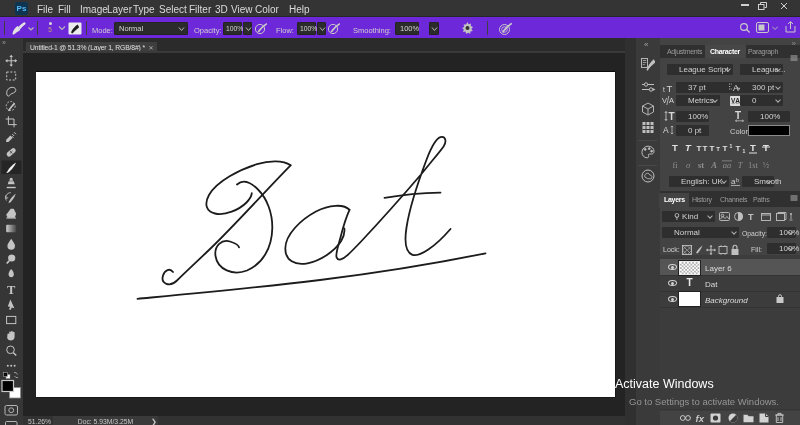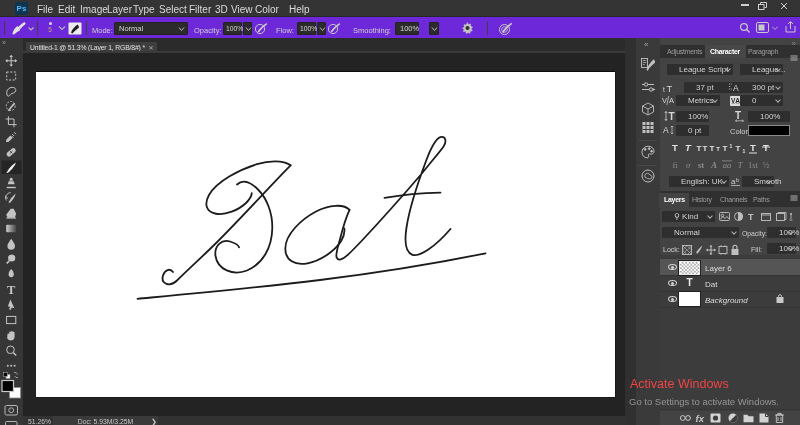--- a/index.html
+++ b/index.html
@@ -45,21 +45,21 @@
   .lname { position:absolute; font-size:8px; color:#dcdcdc; }
   
   #statusbar { left:23px; top:416px; width:602px; height:9px; background:#323232;
     color:#c9c9c9; font-size:7px; }
 </style>
 </head>
 <body>
 <div class="abs" id="menubar">
   <div class="abs" id="pslogo">Ps</div>
   <div class="menu" style="left:37px">File</div>
-  <div class="menu" style="left:58px">Edit</div>
+  <div class="menu" style="left:58px">Fill</div>
   <div class="menu" style="left:80px">Image</div>
   <div class="menu" style="left:107px">Layer</div>
   <div class="menu" style="left:133px">Type</div>
   <div class="menu" style="left:159px">Select</div>
   <div class="menu" style="left:189px">Filter</div>
   <div class="menu" style="left:215px">3D</div>
   <div class="menu" style="left:231px">View</div>
   <div class="menu" style="left:255px">Color</div>
   <div class="menu" style="left:289px">Help</div>
   <span class="abs" style="left:741px;top:4px;width:8px;height:1.5px;background:#cfcfcf"></span>
@@ -322,21 +322,21 @@
         <path d="M0.5,1 h7 M0.5,3 h7 M0.5,5 h7" stroke="#b0b0b0"></path>
       </svg>
   </div>
 
   <div class="cbox" style="left:7px;top:26px;width:66px">League Script<span class="cchev">⌄</span></div>
   <div class="cbox" style="left:80px;top:26px;width:43px">League...<span class="cchev">⌄</span></div>
   <svg class="abs" style="left:3px;top:44px" width="12" height="11" viewBox="0 0 12 11" fill="#d8d8d8">
       <text x="0" y="9.5" font-size="6.5">t</text>
       <text x="3.5" y="10" font-size="9.5">T</text>
     </svg>
-  <div class="cbox" style="left:24px;top:44px;width:68px">37 pt<span class="cchev">⌄</span></div>
+  <div class="cbox" style="left:16px;top:44px;width:68px">37 pt<span class="cchev">⌄</span></div>
   <svg class="abs" style="left:68px;top:44px" width="12" height="11" viewBox="0 0 12 11">
       <path d="M1,2 l3.5,0 M1,4.5 h2 M1,7 h3.5" stroke="#cfcfcf" stroke-width="0.8" stroke-dasharray="1 0.8"></path>
       <text x="5" y="9" font-size="8.5" fill="#d8d8d8">A</text>
     </svg>
   <div class="cbox" style="left:80px;top:44px;width:43px">300 pt<span class="cchev">⌄</span></div>
   <svg class="abs" style="left:2px;top:57px" width="13" height="11" viewBox="0 0 13 11" fill="#d8d8d8">
       <text x="0" y="8" font-size="7.5">V</text>
       <path d="M6.8,1 L4.8,10" stroke="#d8d8d8" stroke-width="0.7"></path>
       <text x="7" y="8" font-size="7.5">A</text>
     </svg>
@@ -484,20 +484,20 @@
       </g>
     <g transform="translate(104,7)">
         <path d="M-4.5,-4.5 h6 l3,3 v6 h-9 z" fill="#d2d2d2" stroke="none"></path>
         <path d="M1.5,-4.5 v3 h3" fill="none" stroke="#3c3c3c" stroke-width="1"></path>
       </g>
     <g transform="translate(119.5,7)">
         <path d="M-3.2,-3 h6.4 v7.5 h-6.4 z M-4.3,-3 h8.6 M-1.6,-3 v-1.6 h3.2 v1.6 M-1.5,-0.8 v3.8 M1.5,-0.8 v3.8" stroke-width="0.9"></path>
       </g>
   </svg>
 </div>
-<div class="abs" style="left:630px;top:377px;width:170px;font-size:12.5px;color:#ef4444;font-weight:400">Activate Windows</div>
+<div class="abs" style="left:615px;top:377px;width:170px;font-size:12.5px;color:#ffffff;font-weight:400">Activate Windows</div>
 <div class="abs" style="left:629px;top:396px;width:170px;font-size:9.5px;color:#969696">Go to Settings to activate Windows.</div>
 
 <div class="abs" id="statusbar">
   <span style="position:absolute;left:5px;top:2px;font-size:6.8px">51.26%</span>
   <span style="position:absolute;left:30px;top:0;width:105px;height:9px;background:#3a3a3a;text-align:center;font-size:6.8px;padding-top:1.5px">Doc: 5.93M/3.25M</span>
   <span style="position:absolute;left:128px;top:1.5px">❯</span>
 </div>
 
 </body></html>

